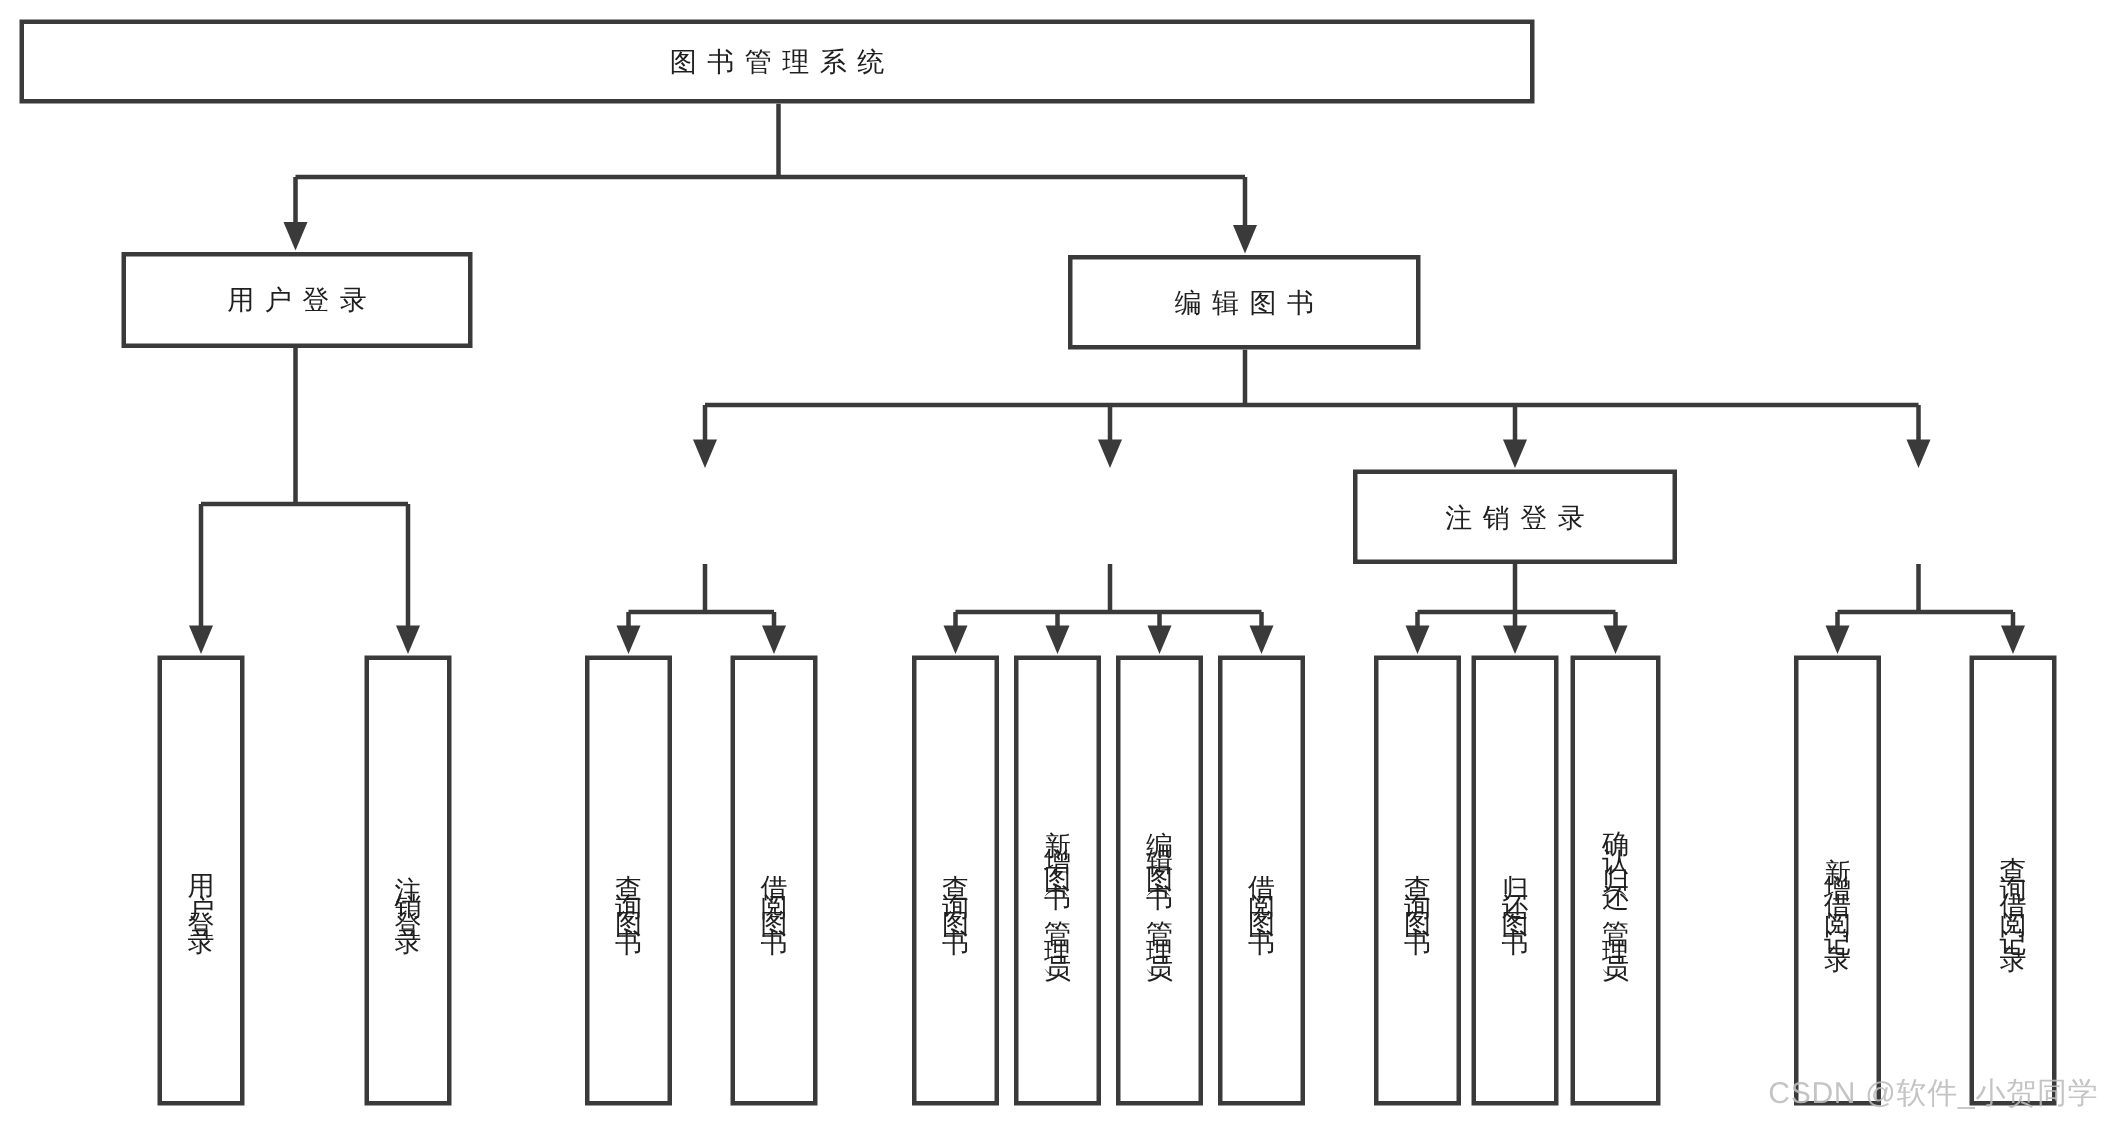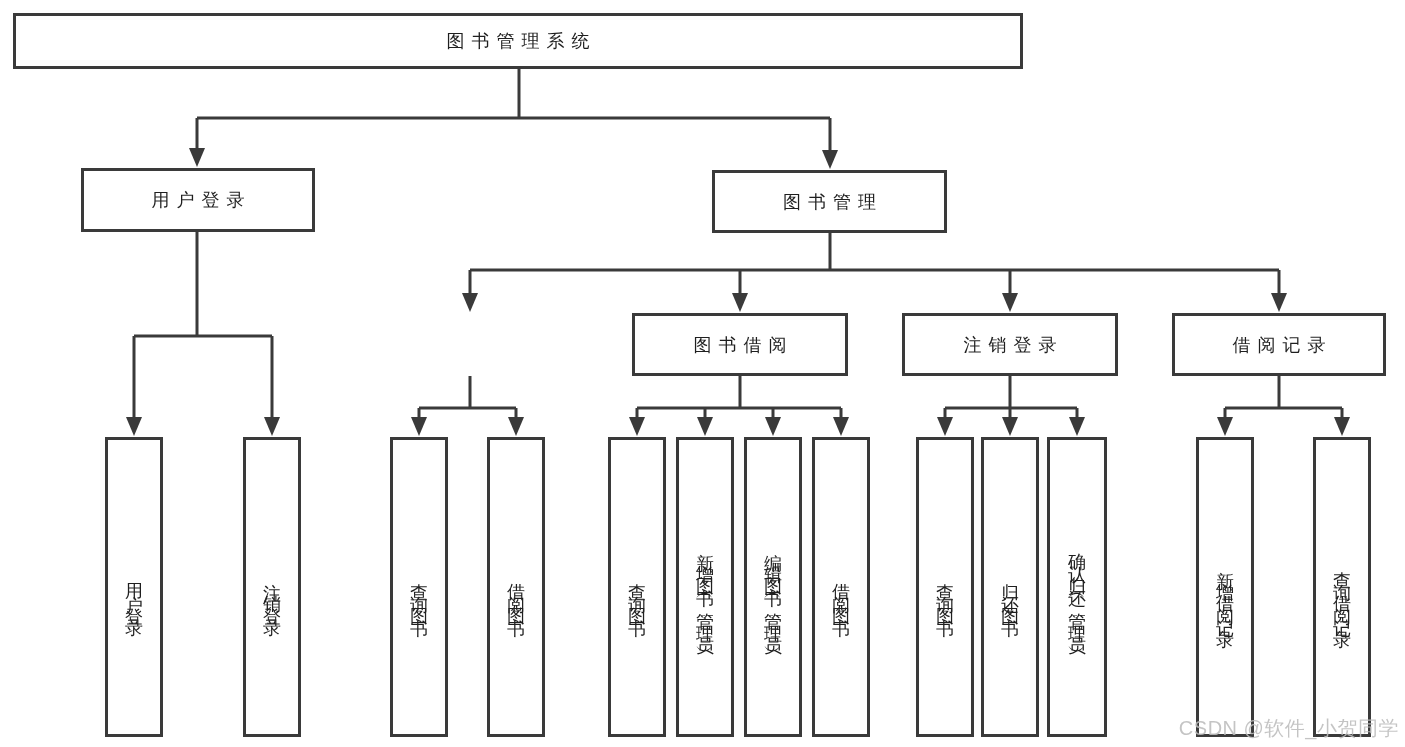--- a/index.html
+++ b/index.html
@@ -104,31 +104,25 @@
   </svg>
 
   <div class="box h" style="left:13px;top:13px;width:1010px;height:56px">
     <span class="lbl">图书管理系统</span>
   </div>
 
   <div class="box h" style="left:81px;top:168px;width:234px;height:64px">
     <span class="lbl">用户登录</span>
   </div>
   <div class="box h" style="left:712px;top:170px;width:235px;height:63px">
-    <span class="lbl">图书管理</span>
+    <span class="lbl">编辑图书</span>
   </div>
 
-  <div class="box h" style="left:632px;top:313px;width:216px;height:63px">
-    <span class="lbl">图书借阅</span>
-  </div>
   <div class="box h" style="left:902px;top:313px;width:216px;height:63px">
     <span class="lbl">注销登录</span>
-  </div>
-  <div class="box h" style="left:1172px;top:313px;width:214px;height:63px">
-    <span class="lbl">借阅记录</span>
   </div>
 
   <div class="box v" style="left:105px;top:437px;width:58px;height:300px">
     <span class="lbl">用户登录</span>
   </div>
   <div class="box v" style="left:243px;top:437px;width:58px;height:300px">
     <span class="lbl">注销登录</span>
   </div>
 
   <div class="box v" style="left:390px;top:437px;width:58px;height:300px">

